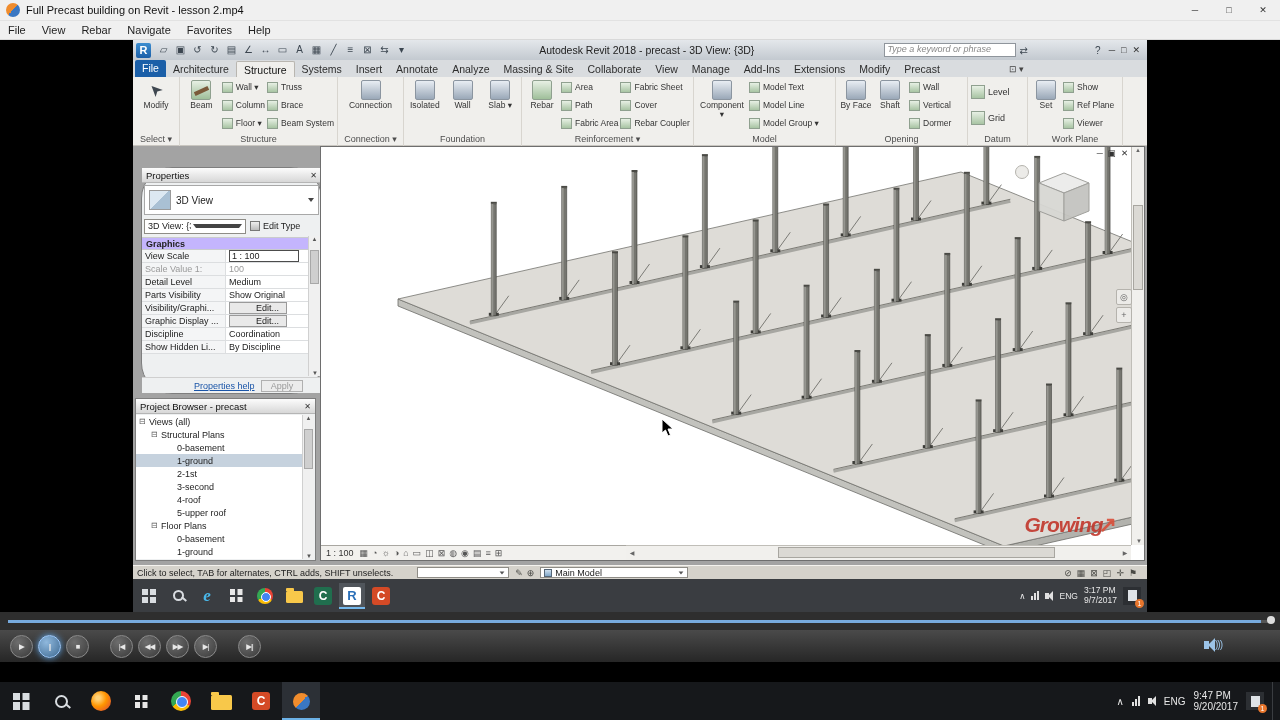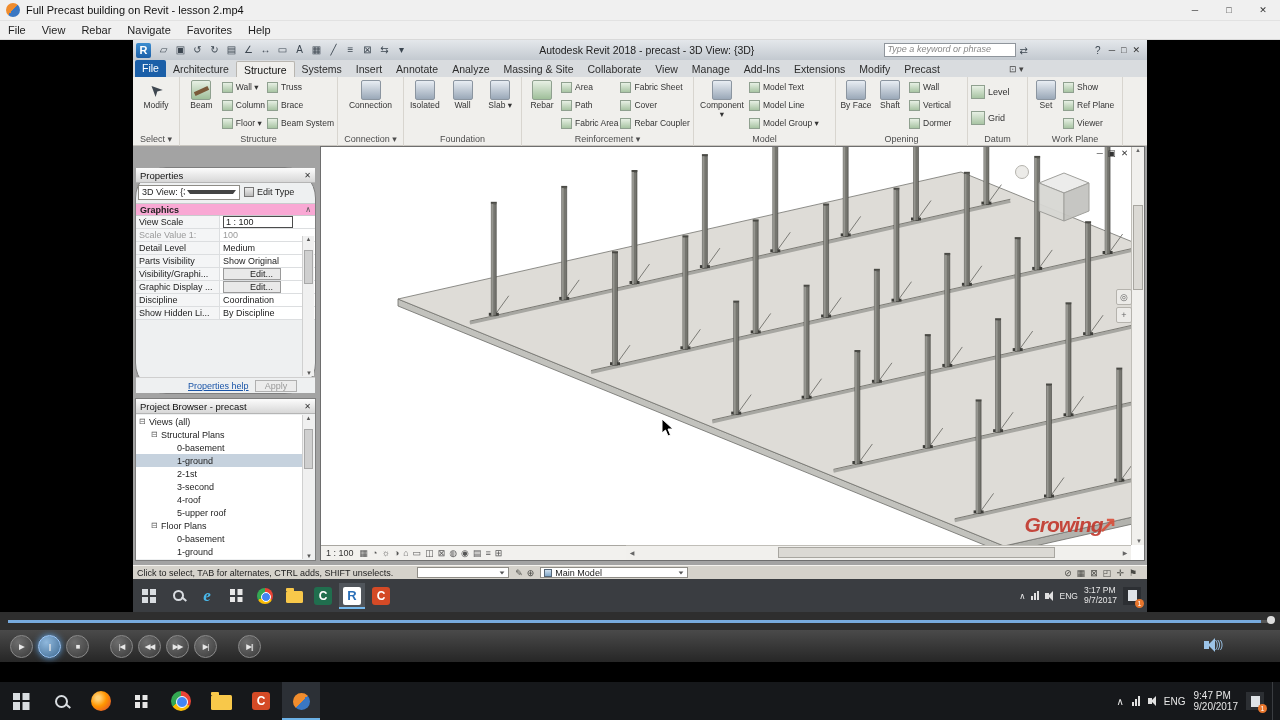--- a/index.html
+++ b/index.html
@@ -55,30 +55,30 @@
   .smallbtn{display:flex;align-items:center;gap:3px;height:16px;font-size:8.5px;color:#333;white-space:nowrap;}
   .sic{width:11px;height:11px;border:1px solid #8fa08f;background:linear-gradient(#e7f0e4,#a8c4a3);flex:none;}
 
   
   .workspace{position:absolute;left:0;top:106px;width:1014px;height:419px;background:#a3a3a3;}
 
   
   .pal{position:absolute;background:#eef0f1;border:1px solid #7e7e7e;font-size:9.5px;color:#222;}
   .pal-title{height:15px;background:linear-gradient(#fcfcfc,#d7d7d7);display:flex;align-items:center;padding:0 4px;font-size:9.5px;color:#111;border-bottom:1px solid #b5b5b5;}
   .pal-x{margin-left:auto;font-size:8px;color:#333;}
-  .props{left:2px;top:127px;width:181px;height:227px;border-radius:31px;}
+  .props{left:8px;top:127px;width:181px;height:227px;border-radius:31px;}
   .type-sel{margin:2px;height:30px;background:#fff;border:1px solid #a8a8a8;display:flex;align-items:center;gap:5px;padding:0 4px;}
   .type-ico{width:22px;height:20px;border:1px solid #9a9a9a;background:linear-gradient(135deg,#dce8f2 50%,#a9c0d4 50%);flex:none;}
   .type-name{font-size:10px;}
   .inst-row{margin:0 2px 2px 2px;height:18px;display:flex;align-items:center;gap:4px;}
   .inst-combo{width:102px;height:15px;background:#fff;border:1px solid #8e8c86;display:flex;align-items:center;padding:0 3px;gap:2px;}
   .inst-combo span{flex:1;font-size:9px;white-space:nowrap;overflow:hidden;}
   .edit-type{display:flex;align-items:center;gap:3px;font-size:9px;color:#222;}
   .et-ico{width:10px;height:10px;border:1px solid #777;background:linear-gradient(#eee,#bbb);}
-  .sec-row{height:13px;background:#f9a8d4;border-top:1px solid #c9cbcd;border-bottom:1px solid #c9cbcd;display:flex;align-items:center;padding:0 4px;font-weight:bold;font-size:9px;}
+  .sec-row{height:13px;background:#c4b5fd;border-top:1px solid #c9cbcd;border-bottom:1px solid #c9cbcd;display:flex;align-items:center;padding:0 4px;font-weight:bold;font-size:9px;}
   .sec-caret{margin-left:auto;font-size:8px;font-weight:normal;color:#555;}
   .prow{display:flex;height:13px;border-bottom:1px solid #dcdee0;background:#fff;}
   .pname{width:84px;background:#f4f5f6;border-right:1px solid #dcdee0;padding:0 0 0 3px;line-height:12px;font-size:9px;white-space:nowrap;overflow:hidden;flex:none;}
   .pval{flex:1;padding-left:3px;line-height:12px;font-size:9px;white-space:nowrap;overflow:hidden;display:flex;align-items:center;}
   .prow.dim .pname,.prow.dim .pval{color:#9a9a9a;}
   .prow.boxed .pval span{border:1px solid #4c4c4c;background:#fff;width:70px;padding-left:2px;line-height:10px;}
   .prow.btn .pval span{border:1px solid #9a9a9a;background:#e9e9e9;width:58px;text-align:center;line-height:10px;padding-left:19px;}
   .props-bottom{position:absolute;left:0;bottom:0;width:100%;height:16px;display:flex;align-items:center;padding:0 4px;background:#eef0f1;border-top:1px solid #cfcfcf;}
   .help-link{color:#1a55a8;text-decoration:underline;font-size:9px;padding-left:48px;}
   .apply-btn{margin-left:auto;margin-right:14px;width:42px;height:12px;background:#ececec;border:1px solid #b0b0b0;color:#9a9a9a;font-size:9px;text-align:center;line-height:11px;}
@@ -484,20 +484,25 @@
         </div>
         <div class="panel" style="flex:1;border-right:none"></div>
       </div>
 
       <div class="workspace"></div>
 
       <div class="pal props">
         <div class="pal-title">
           <span>Properties</span>
           <span class="pal-x">✕</span>
+        </div>
+        <div class="type-sel">
+          <span class="type-ico"></span>
+          <span class="type-name">3D View</span>
+          <span class="caret" style="margin-left:auto"></span>
         </div>
         <div class="inst-row">
           <div class="inst-combo">
             <span>3D View: {3D}</span>
             <span class="caret"></span>
           </div>
           <div class="edit-type">
             <span class="et-ico"></span>
             <span>Edit Type</span>
           </div>

